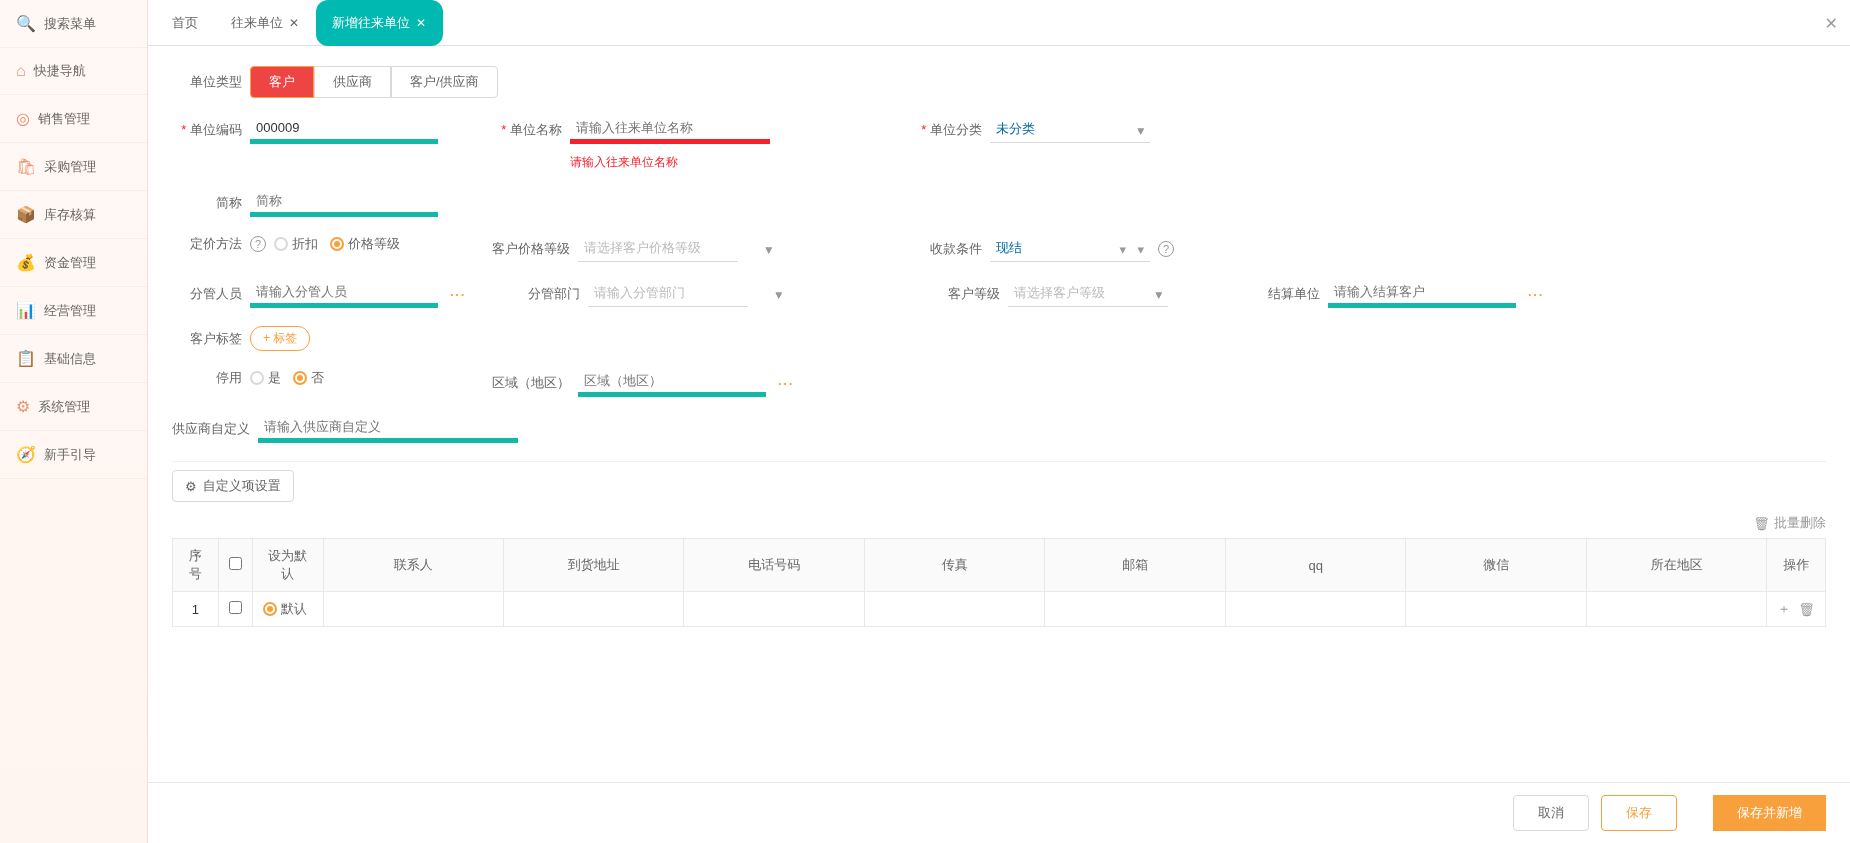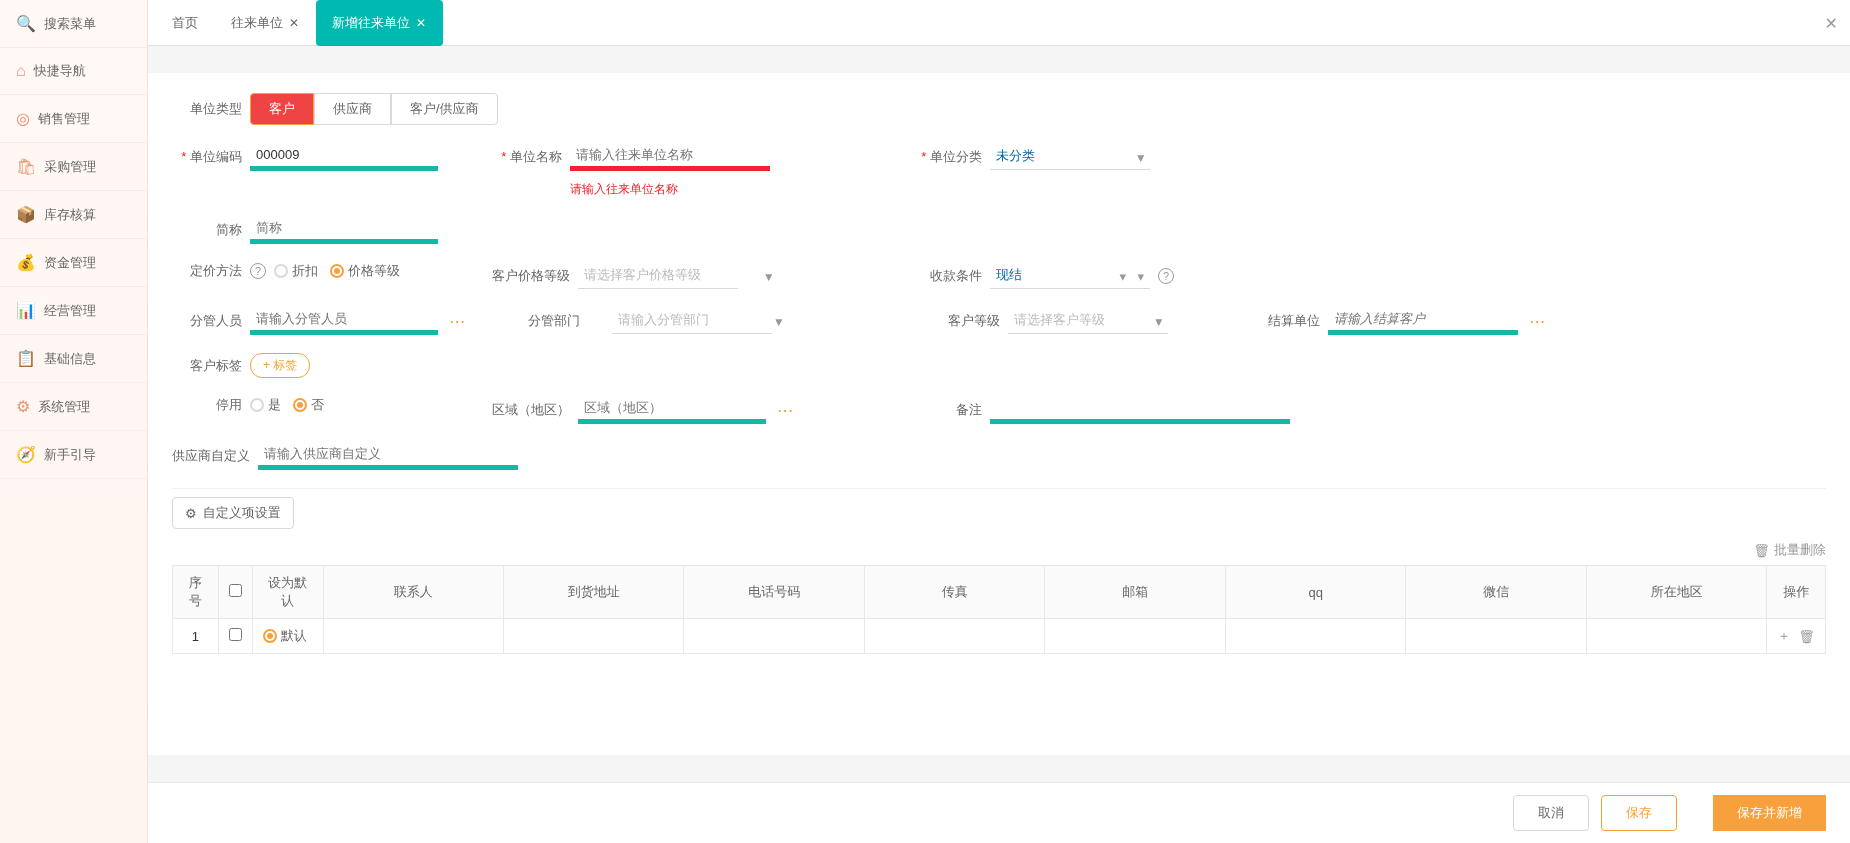--- a/index.html
+++ b/index.html
@@ -25,21 +25,20 @@
     }
     .sidebar-item .icon { font-size: 16px; color: #e8956d; }
     .sidebar-item-label { font-size: 13px; }
 
     
     .main {
       flex: 1;
       display: flex;
       flex-direction: column;
       overflow: hidden;
-      gap: 27px;
     }
 
     
     .tabbar {
       background: #fff;
       border-bottom: 1px solid #e0e0e0;
       display: flex;
       align-items: center;
       height: 46px;
       padding: 0 8px;
@@ -52,21 +51,21 @@
       padding: 0 16px;
       height: 46px;
       cursor: pointer;
       color: #666;
       font-size: 13px;
       border-right: 1px solid transparent;
     }
     .tab.active {
       background: #00b9b0;
       color: #fff;
-      border-radius: 4px;
+      border-radius: 12px;
       justify-content: space-between;
     }
     .tab .close-icon { font-size: 12px; cursor: pointer; }
     .close-main {
       position: absolute;
       right: 12px;
       top: 50%;
       transform: translateY(-50%);
       cursor: pointer;
       color: #999;
@@ -448,34 +447,34 @@
 
     <div class="form-row">
       <div class="form-field">
         <span class="field-label">分管人员</span>
         <input class="field-input" type="text" placeholder="请输入分管人员" style="">
         <span class="more-btn">···</span>
       </div>
       <div class="form-field wide">
         <span class="field-label">分管部门</span>
         <div class="select-wrapper" style="min-width:200px;">
-          <span class="select-value" style="color:#bbb;margin-left:24px;">请输入分管部门</span>
+          <span class="select-value" style="color:#bbb;">请输入分管部门</span>
           <span style="position:absolute;right:6px;top:50%;transform:translateY(-50%);color:#999;">▾</span>
         </div>
       </div>
       <div class="form-field">
         <span class="field-label">客户等级</span>
         <div class="select-wrapper">
           <span class="select-value" style="color:#bbb;">请选择客户等级</span>
           <span style="position:absolute;right:6px;top:50%;transform:translateY(-50%);color:#999;">▾</span>
         </div>
       </div>
       <div class="form-field">
         <span class="field-label">结算单位</span>
-        <input class="field-input" type="text" style="min-width: 180px; font-style: italic;" placeholder="请输入结算客户">
+        <input class="field-input" type="text" style="min-width: 180px;" placeholder="请输入结算客户">
         <span class="more-btn">···</span>
       </div>
     </div>
 
     <div class="form-row">
       <div class="form-field">
         <span class="field-label">客户标签</span>
         <button class="tag-btn">+ 标签</button>
       </div>
     </div>
@@ -491,24 +490,20 @@
           <label class="radio-item">
             <span class="radio-dot checked"></span>
             <span>否</span>
           </label>
         </div>
       </div>
       <div class="form-field wide">
         <span class="field-label">区域（地区）</span>
         <input class="field-input" type="text" style="min-width: 180px;" placeholder="区域（地区）">
         <span class="more-btn">···</span>
-      </div>
-      <div class="form-field">
-        <span class="field-label">备注</span>
-        <input class="field-input" type="text" style="min-width: 300px;">
       </div>
     </div>
 
     <div class="form-row">
       <div class="form-field">
         <span class="field-label">供应商自定义</span>
         <input class="field-input" type="text" style="min-width: 260px;" placeholder="请输入供应商自定义">
       </div>
     </div>
 

